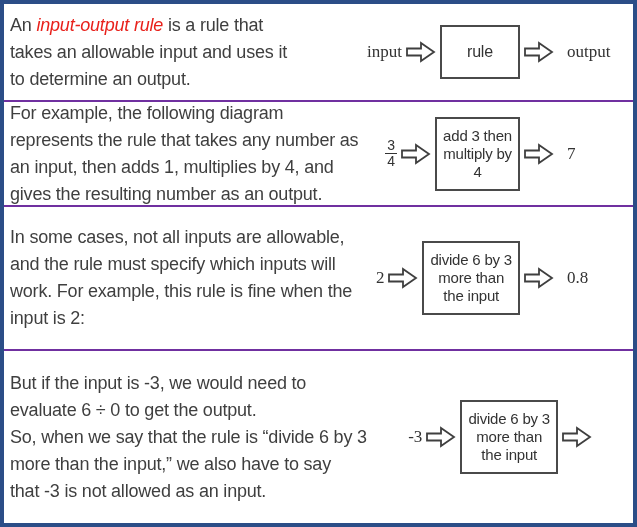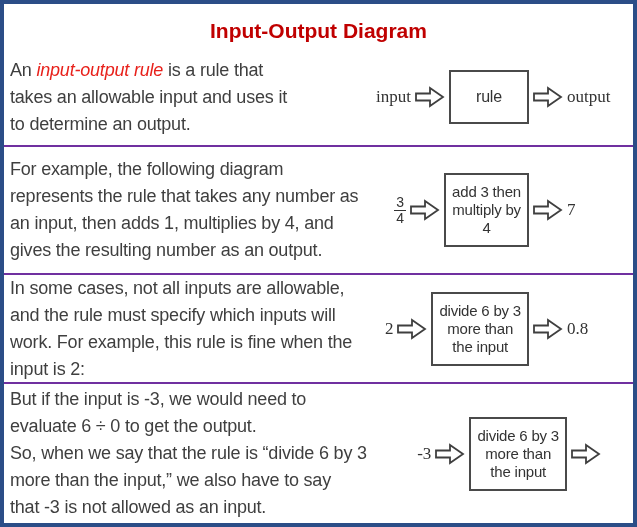--- a/index.html
+++ b/index.html
@@ -7,33 +7,33 @@
     width:637px; height:527px; box-sizing:border-box;
     border:4px solid #2b4d87; background:#fff;
     display:flex; flex-direction:column; overflow:hidden;
     font-family:"Liberation Sans", sans-serif;
   }
   .title{
     flex:0 0 auto; margin-top:15px; height:30px;
     text-align:center; font-size:21px; font-weight:bold; color:#c00000;
   }
   .row{ position:relative; display:flex; align-items:center; flex:0 0 auto; }
-  .s1{ height:96px; } .s2{ height:126px; } .s3{ height:107px; } .s4{ flex:1; }
+  .s1{ height:96px; } .s2{ height:103px; } .s3{ height:142px; } .s4{ flex:1; }
   .para{
     margin:0; padding-left:6px; font-size:18px; letter-spacing:-0.2px;
     line-height:27px; color:#3f3f3f; white-space:pre-line;
   }
   .accent{ color:#e8211b; font-style:italic; }
   .divider{ flex:0 0 auto; height:2px; background:#7030a0; }
   .diagram{
     position:absolute; right:16px; top:50%; transform:translateY(-50%);
     display:flex; align-items:center; gap:4px;
   }
   .lbl{ font-size:17px; color:#333; white-space:nowrap;font-family:Liberation Serif, serif; }
-  .lbl-out{ min-width:50px; text-align:left; }
+  .lbl-out{ min-width:50px; text-align:left;margin-left:9px; }
   .lbl-out:empty{ min-width:12px; }
   .rulebox{
     border:2px solid #4a4a4a; background:#fff; color:#333; box-sizing:border-box;
     display:flex; flex-direction:column; justify-content:center; align-items:center;
     text-align:center; font-size:15px; letter-spacing:-0.2px; line-height:18px;
     padding:8px 6px; min-height:66px;
   }
   .rulebox.single{ min-width:80px; min-height:54px; font-size:16px; }
   .arrow{ flex:0 0 auto; display:block; }
   .fraction{
@@ -41,21 +41,20 @@
     font-size:14px; line-height:15px; color:#333;
   }
   .fraction .num{ border-bottom:1.5px solid #333; padding:0 2px; }
   .fraction .den{ padding:0 2px; }
 </style>
 </head>
 <body>
 
 <div class="frame">
 
-  <div class="title">Input-Output Diagram</div>
 
   <section class="row s1">
     <p class="para"><span>An </span><span class="accent">input-output rule</span><span> is a rule that
 takes an allowable input and uses it
 to determine an output.</span></p>
     <div class="diagram">
       <span class="lbl">input</span>
       <svg class="arrow" width="30" height="22" viewBox="0 0 30 22">
           <path d="M1 7.5 H15 V2 L28 11 L15 20 V14.5 H1 Z" fill="#ffffff" stroke="#3f3f3f" stroke-width="1.8" stroke-linejoin="miter"></path>
         </svg>

